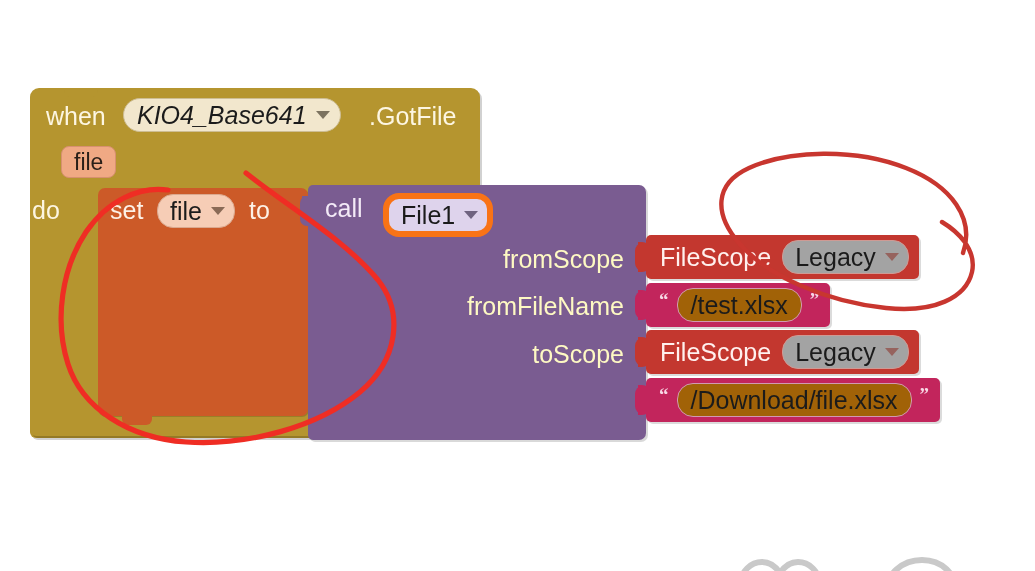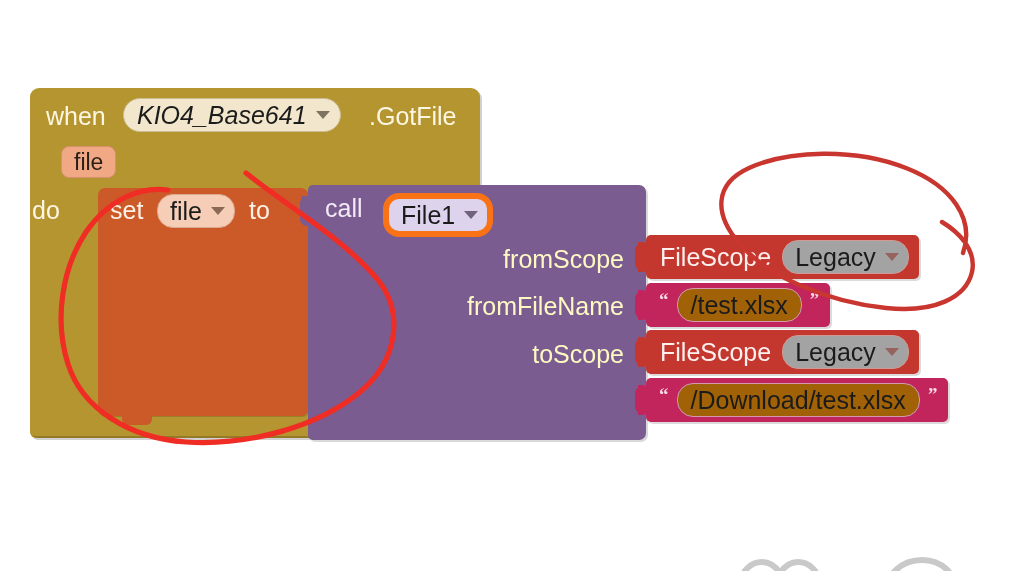--- a/index.html
+++ b/index.html
@@ -254,21 +254,21 @@
     <span class="scope-dd">
       <span class="ddtext">Legacy</span>
       <span class="caret"></span>
     </span>
   </div>
 
   <div class="val-block text-block" style="left:646px;top:378px;">
     <span class="plug-left"></span>
     <span class="quote q-open">“</span>
     <span class="str-pill">
-      <span class="stext">/Download/test.xlsx</span>
+      <span class="stext">/Download/file.xlsx</span>
     </span>
     <span class="quote q-close">”</span>
   </div>
 
   <svg id="annotations" viewBox="0 0 1035 571">
 
     <path d="M246,173 C290,208 345,240 378,280 C404,313 398,360 360,392
              C318,427 248,446 186,442 C128,438 82,408 68,364
              C54,320 62,268 86,232 C108,200 140,186 168,190" fill="none" stroke="#ef2d24" stroke-width="5.2" stroke-linecap="round" stroke-linejoin="round"></path>
 

